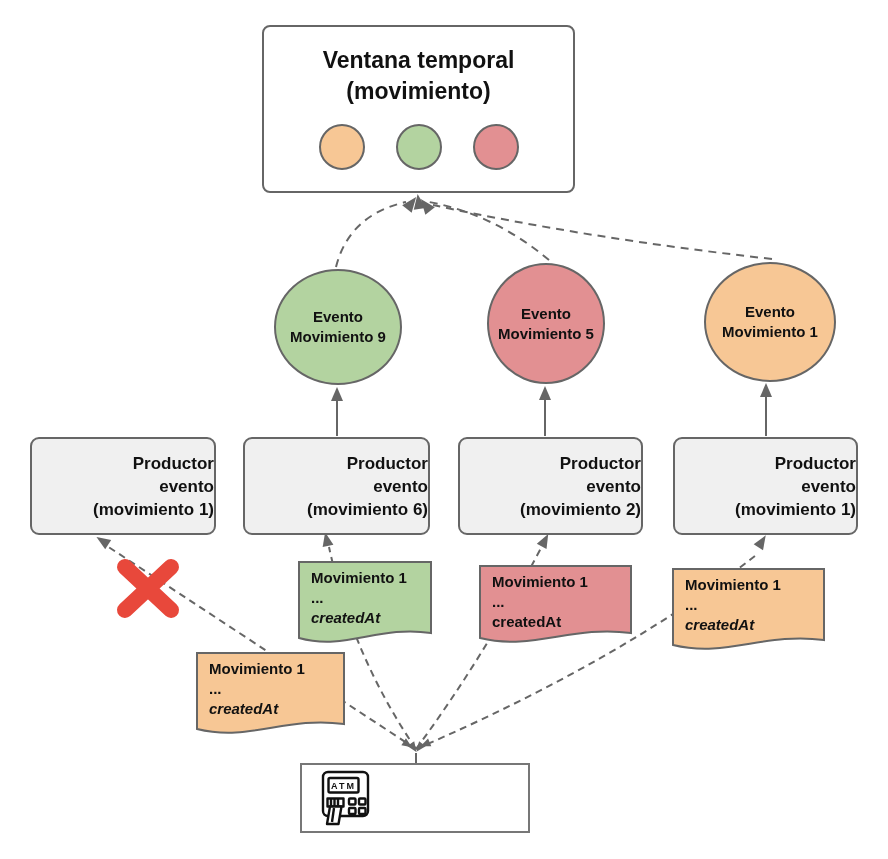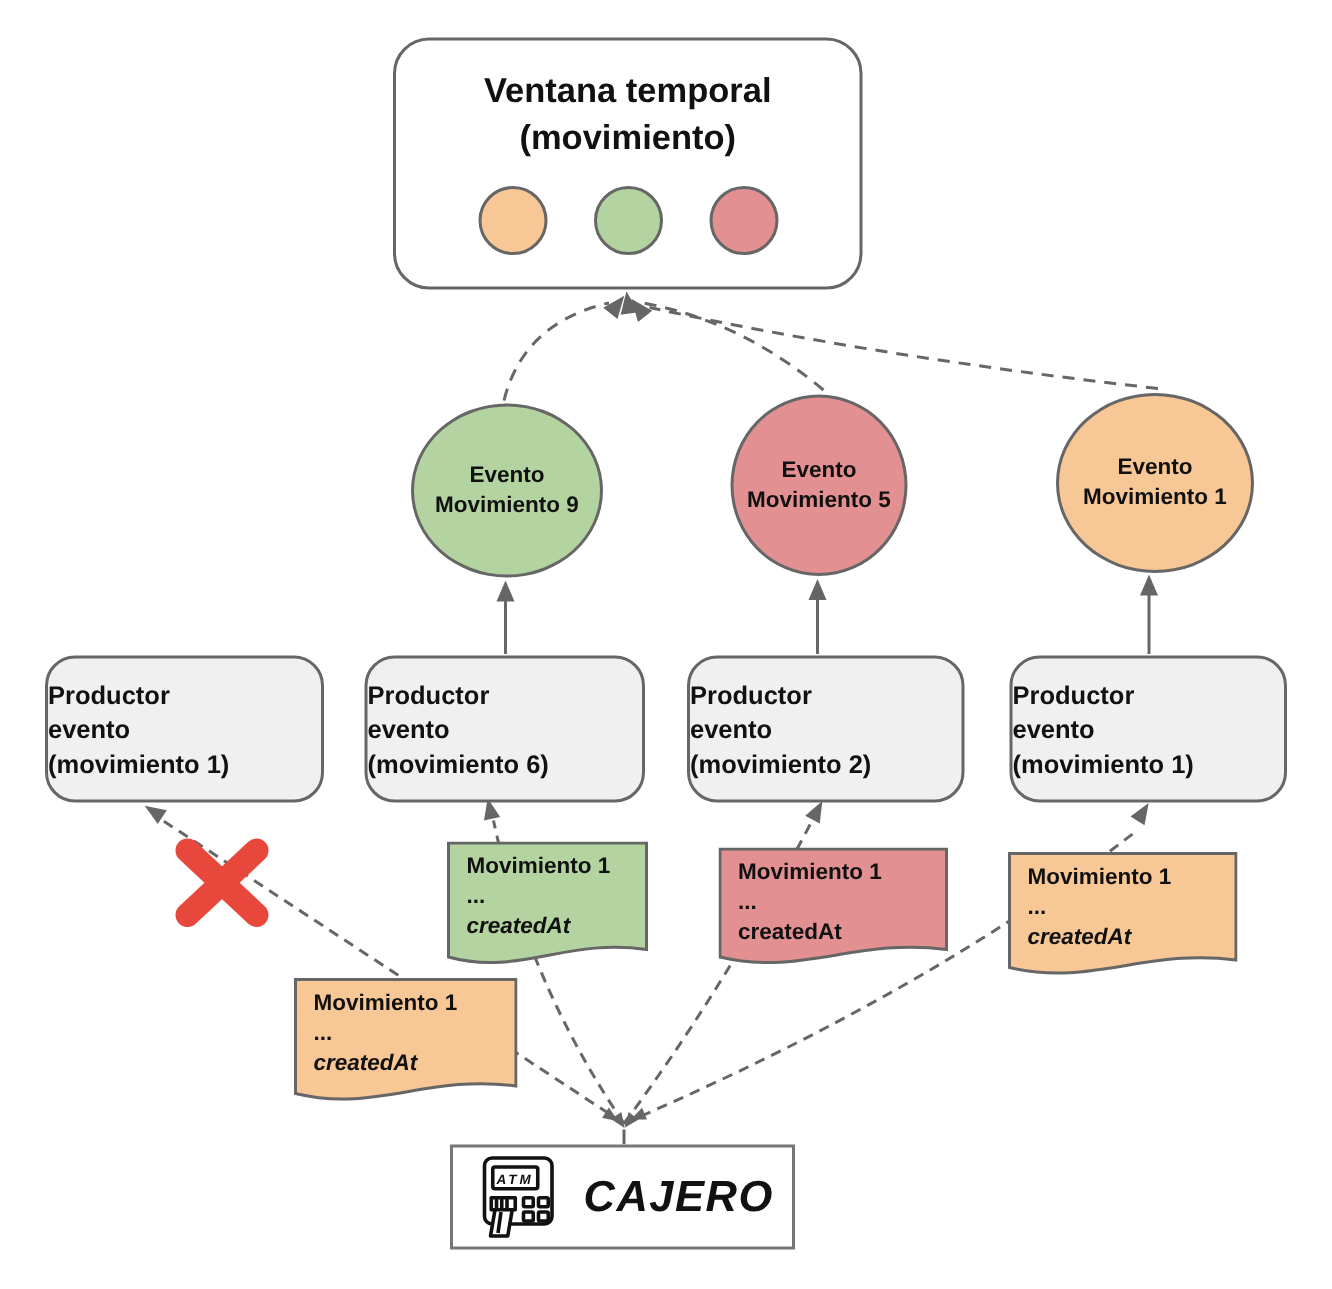--- a/index.html
+++ b/index.html
@@ -2,44 +2,44 @@
 <html><head>
 <meta charset="utf-8">
 <style>
   html,body{margin:0;padding:0;background:#fff;}
   .canvas{position:relative;width:888px;height:859px;background:#fff;overflow:hidden;
           font-family:"Liberation Sans",sans-serif;color:#111;}
   .canvas *{box-sizing:border-box;}
   svg.connectors{position:absolute;left:0;top:0;z-index:1;}
   .node{position:absolute;z-index:2;}
   .ventana{left:262px;top:25px;width:313px;height:168px;background:#fff;border:2px solid #666;
-           border-radius:24px;display:flex;flex-direction:column;align-items:center;padding-top:18px;}
+           border-radius:8px;display:flex;flex-direction:column;align-items:center;padding-top:18px;}
   .v-title{font-size:23px;font-weight:bold;line-height:31px;text-align:center;}
   .v-dots{display:flex;gap:31px;margin-top:17px;}
   .v-dot{width:46px;height:46px;border:2px solid #666;border-radius:50%;}
   .evento{border:2px solid #666;border-radius:50%;display:flex;flex-direction:column;
           align-items:center;justify-content:center;text-align:center;
           font-size:15px;font-weight:bold;line-height:20px;}
   .ev-1{left:274px;top:269px;width:128px;height:116px;}
   .ev-2{left:487px;top:263px;width:118px;height:121px;}
   .ev-3{left:704px;top:262px;width:132px;height:120px;}
-  .prod{top:437px;height:98px;background:#F0F0F0;border:2px solid #666;border-radius:20px;
-        display:flex;flex-direction:column;align-items:flex-start;justify-content:center;
+  .prod{top:437px;height:98px;background:#F0F0F0;border:2px solid #666;border-radius:9px;
+        display:flex;flex-direction:column;align-items:flex-end;justify-content:center;
         font-size:17px;font-weight:bold;line-height:23px;text-align:center;}
   .pr-1{left:30px;width:186px;}
   .pr-2{left:243px;width:187px;}
   .pr-3{left:458px;width:185px;}
   .pr-4{left:673px;width:185px;}
   .doc{z-index:3;}
   .doc svg{position:absolute;left:0;top:0;}
   .doc .doc-text{position:relative;padding:7px 0 0 13px;font-size:15px;font-weight:bold;line-height:20px;}
   .doc .f-italic{font-style:italic;}
   .xmark{z-index:4;}
   .cajero{left:300px;top:763px;width:230px;height:70px;background:#fff;border:2px solid #777;
-          display:flex;align-items:center;padding-left:19px;font-style:italic;}
+          display:flex;align-items:center;padding-left:19px;}
   .cajero-label{font-size:29px;font-weight:bold;letter-spacing:1px;margin-left:16px;}
 </style>
 </head>
 <body>
 
 <div class="canvas">
 
   <svg class="connectors" width="888" height="859" viewBox="0 0 888 859">
     <g stroke="#666" stroke-width="2" fill="none">
 
@@ -185,16 +185,15 @@
         <rect x="38" y="28.5" width="6.5" height="6" rx="1"></rect>
         <rect x="28" y="38" width="6.5" height="6" rx="1"></rect>
         <rect x="38" y="38" width="6.5" height="6" rx="1"></rect>
         <path d="M6.5,28.5 h16 v8 h-16 z"></path>
         <path d="M10,28.5 v8 M13.5,28.5 v8 M17,28.5 v8"></path>
         <polygon points="9,36.5 20.5,36.5 17.5,54 6,54" fill="#fff"></polygon>
         <line x1="13" y1="38" x2="11" y2="52"></line>
       </g>
       <text x="22.5" y="19" text-anchor="middle" font-size="9" font-weight="bold" letter-spacing="2" fill="#111" font-family="Liberation Sans, sans-serif">ATM</text>
     </svg>
-    <div class="cajero-label">CAJERO</div>
   </div>
 
 </div>
 
 </body></html>

